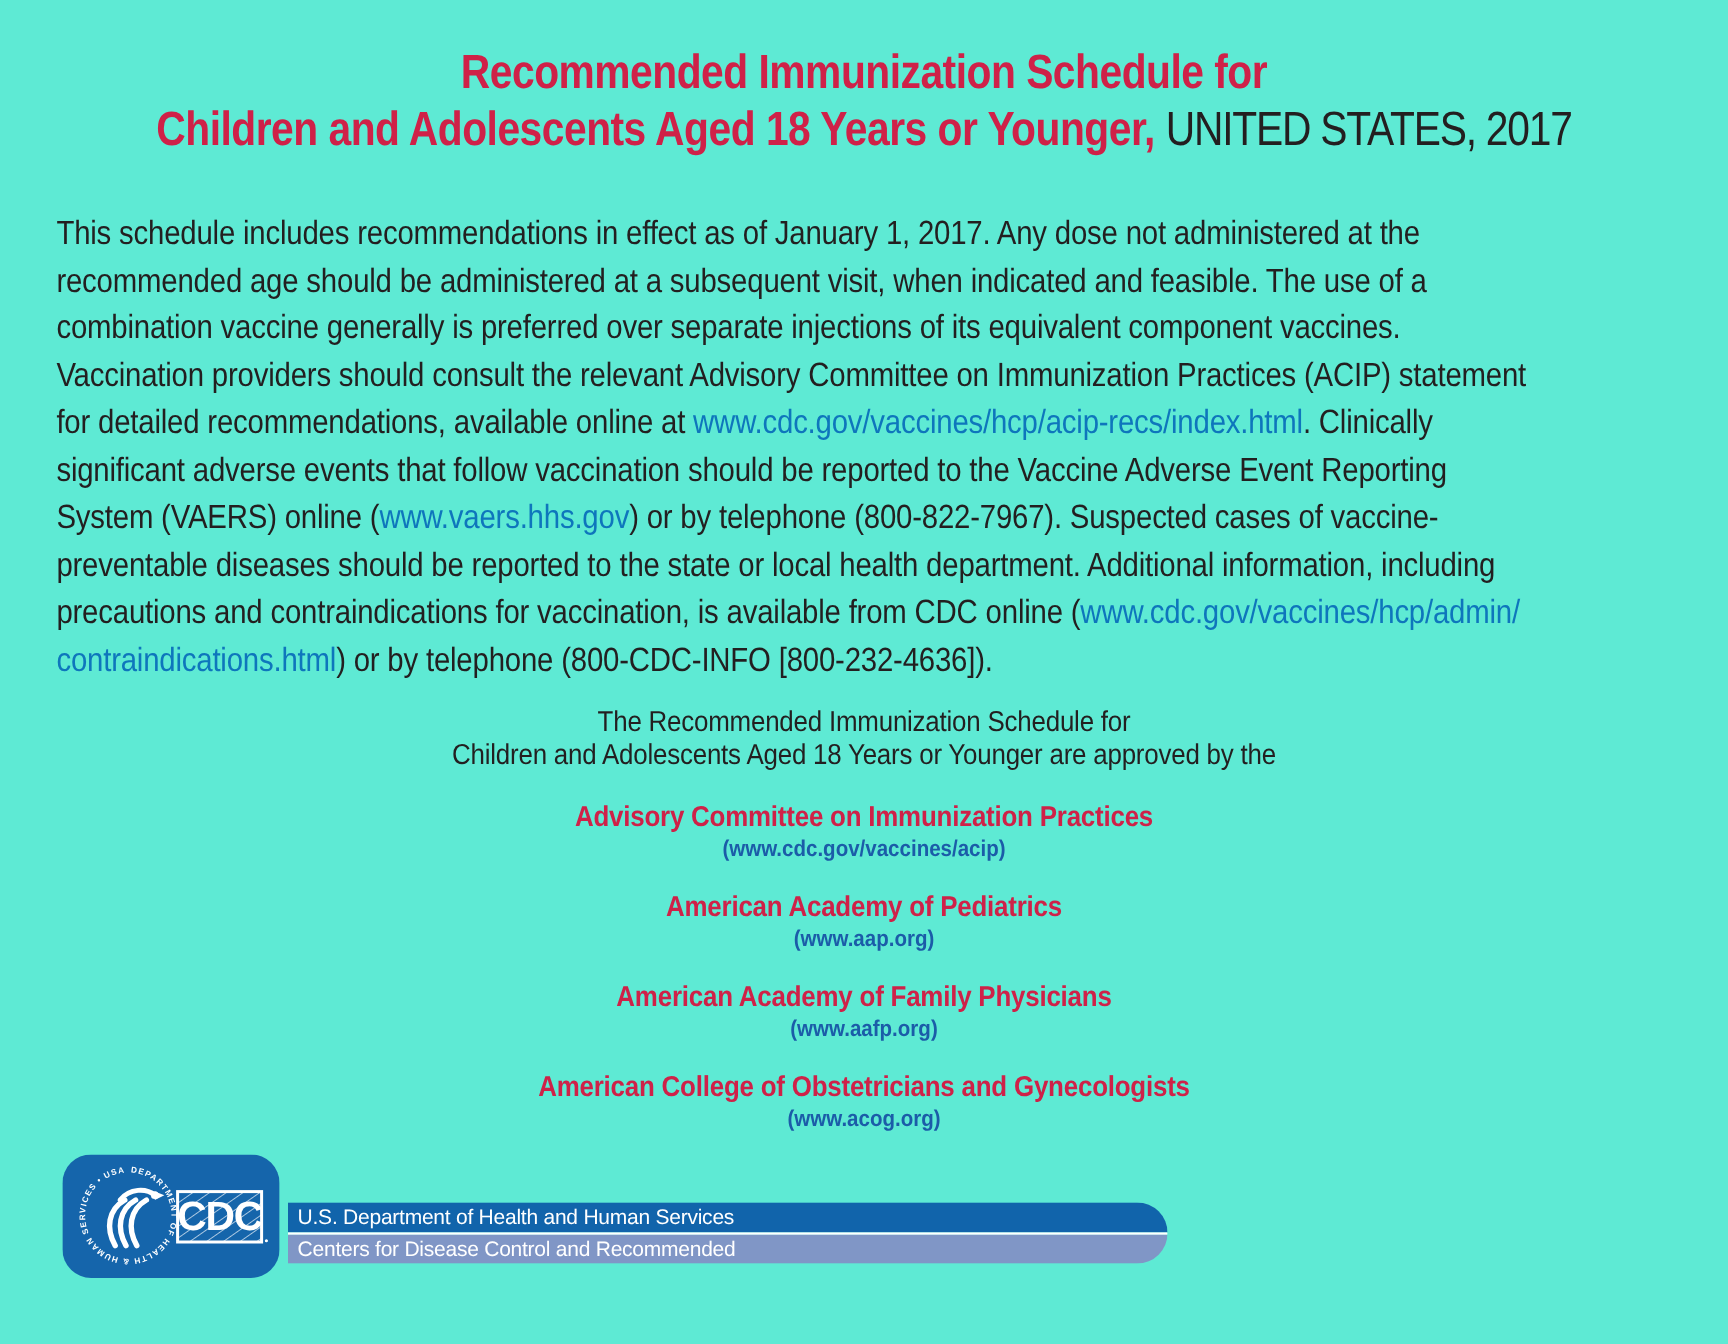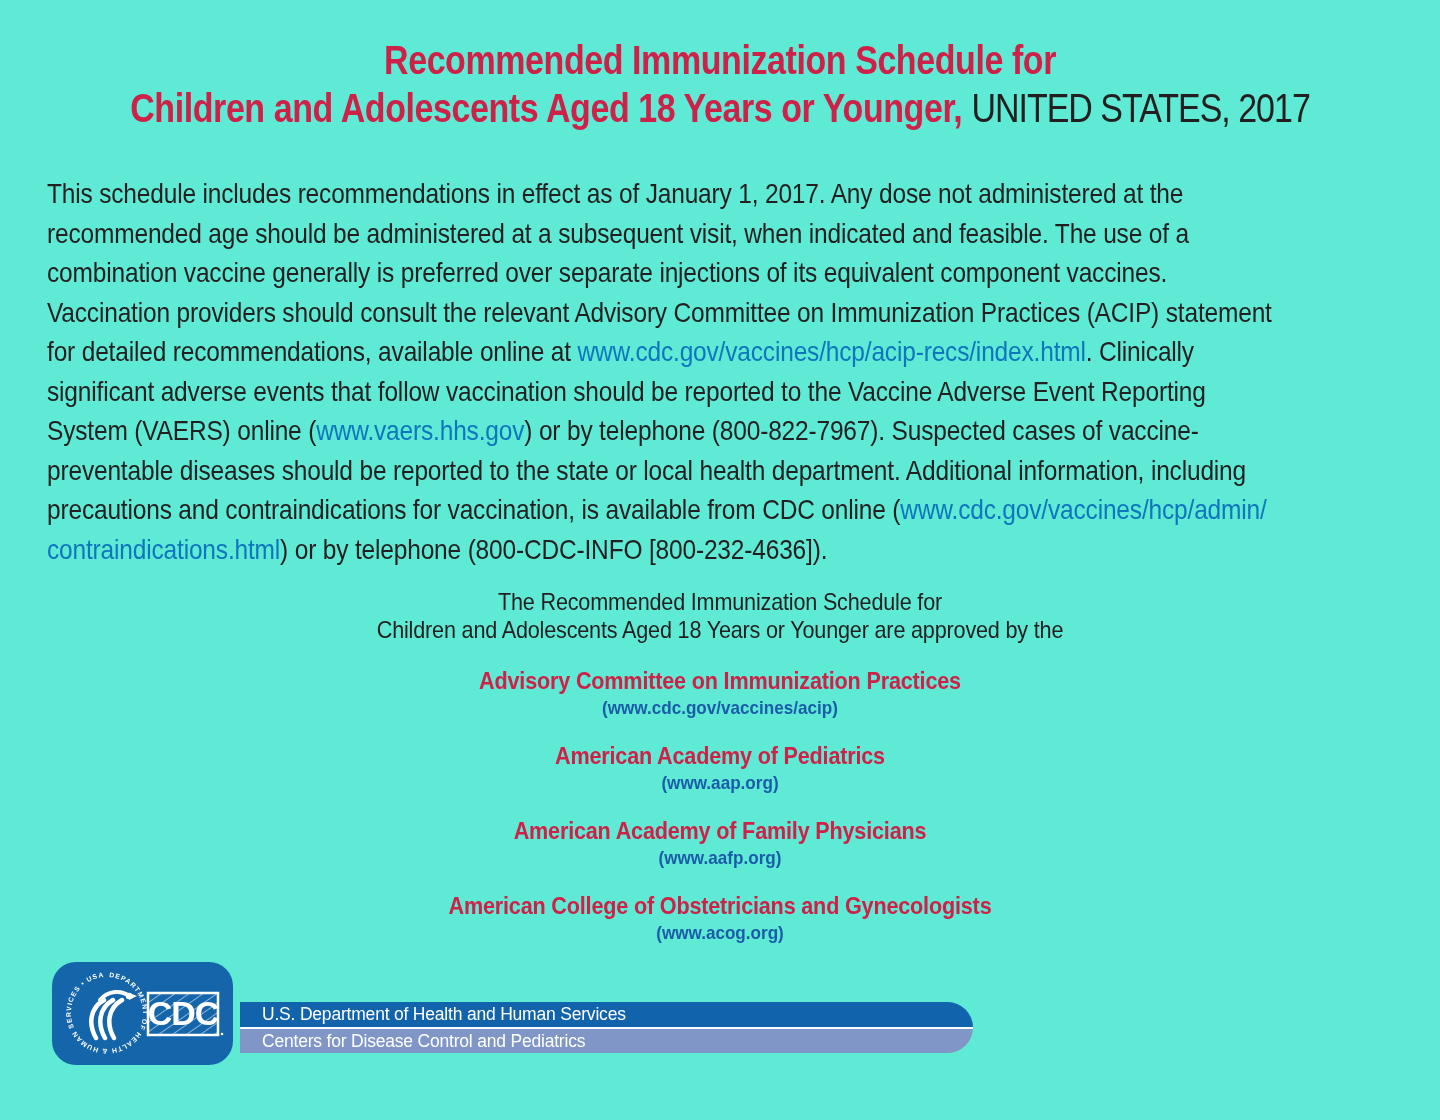--- a/index.html
+++ b/index.html
@@ -25,21 +25,21 @@
             transform:scaleX(0.9);transform-origin:720px 0;color:#231f20;}
   .ap-line{font-size:24px;line-height:28px;letter-spacing:-0.2px;}
   .org{margin-top:23px;}
   .org-name{color:#cf2148;font-weight:bold;font-size:24px;line-height:27px;letter-spacing:-0.2px;}
   .org-url{color:#1b5ca8;font-weight:bold;font-size:19px;line-height:23px;margin-top:2px;}
 
   
   .logo{position:absolute;left:52px;top:962px;width:181px;height:103px;}
   .bars{position:absolute;left:240px;top:1002px;width:733px;height:51px;
         border-radius:0 26px 26px 0;overflow:hidden;}
-  .bar{display:flex;align-items:center;padding-left:22px;color:#ffffff;
+  .bar{display:flex;align-items:center;padding-left:8px;color:#ffffff;
        font-size:17.5px;letter-spacing:-0.2px;}
   .bar-dark{height:25px;background:#1164ab;}
   .bar-gap{height:2px;background:#ffffff;}
   .bar-light{height:24px;background:#8096c6;}
 </style>
 </head>
 <body>
 
 <div class="page">
 
@@ -115,18 +115,18 @@
         <circle cx="170" cy="72" r="1.3" fill="#ffffff"></circle>
       </g>
     </svg>
 
     <div class="bars">
       <div class="bar bar-dark">
         <span>U.S. Department of Health and Human Services</span>
       </div>
       <div class="bar-gap"></div>
       <div class="bar bar-light">
-        <span>Centers for Disease Control and Pediatrics</span>
+        <span>Centers for Disease Control and Recommended</span>
       </div>
     </div>
   </footer>
 
 </div>
 
 </body></html>

